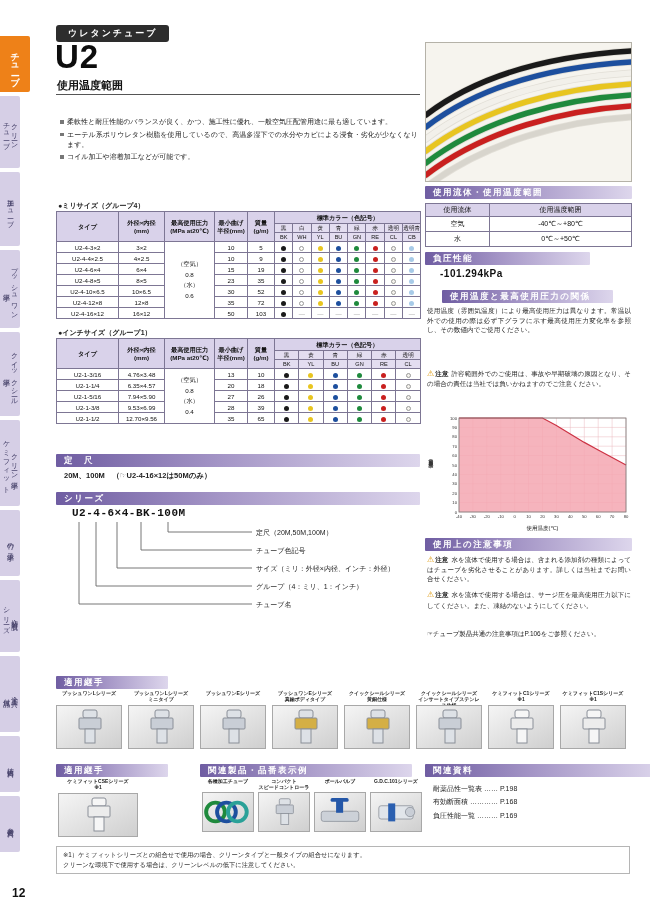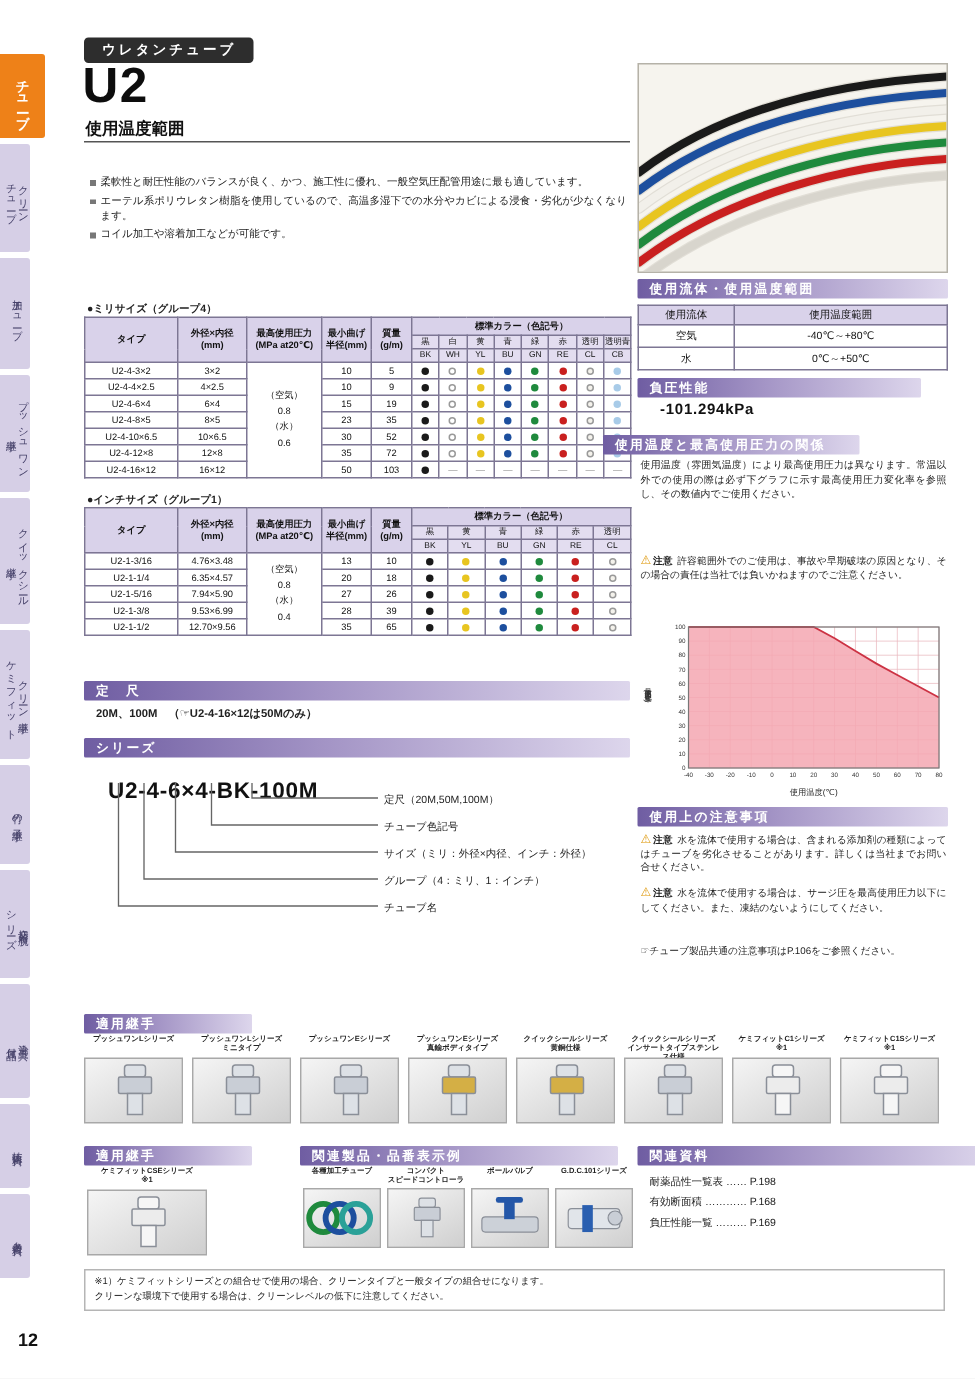--- a/index.html
+++ b/index.html
@@ -21,22 +21,22 @@
 .photo{position:absolute;left:425px;top:42px;width:207px;height:140px;background:#f6f4ee;border:1px solid #b5b2a8;overflow:hidden}
 
 
 .bar{position:absolute;height:13px;background:linear-gradient(90deg,#6f5da2,#a495c6 45%,#ddd6ec);
   color:#fff;font-weight:bold;font-size:8.5px;line-height:13px;padding-left:8px;letter-spacing:1.5px;border-radius:1px}
 .b-features{left:56px;top:100px;width:364px}
 .b-partnum{left:56px;top:186px;width:364px}
 .b-length{left:56px;top:454px;width:364px}
 .b-example{left:56px;top:492px;width:364px}
 .b-fluid{left:425px;top:186px;width:207px}
-.b-vacuum{left:425px;top:252px;width:189px}
-.b-temp{left:402px;top:290px;width:171px}
+.b-vacuum{left:425px;top:252px;width:165px}
+.b-temp{left:442px;top:290px;width:171px}
 .b-notes{left:425px;top:538px;width:207px}
 .b-fit1{left:56px;top:676px;width:112px}
 .b-fit2{left:56px;top:764px;width:112px}
 .b-relprod{left:200px;top:764px;width:212px}
 .b-reldocs{left:425px;top:764px;width:237px}
 
 
 #features{position:absolute;left:60px;top:117px;width:358px;list-style:none}
 #features li{font-size:7px;line-height:1.4;margin-bottom:3px;color:#222;position:relative;padding-left:7px;text-align:justify}
 #features li::before{content:"";position:absolute;left:0;top:3px;width:3.5px;height:3.5px;background:#777}
@@ -51,22 +51,22 @@
 .tbl th{background:#d9d2ea;font-weight:bold;padding:2px 1px}
 .tbl th.cn{background:#e3ddf0;font-size:5.6px;padding:0;height:9px;font-weight:normal}
 .tbl td{height:11px}
 .tbl td.press{line-height:1.7}
 .tbl td.na{color:#999}
 .dot{display:inline-block;width:5px;height:5px;border-radius:50%;vertical-align:middle}
 
 
 .lengthval{position:absolute;left:64px;top:471px;font-size:7.5px;font-weight:bold;color:#222}
 #exdiagram{position:absolute;left:72px;top:507px;width:348px;height:128px}
-.expn{position:absolute;left:0;top:12px;font-size:15px;font-weight:bold;letter-spacing:.5px;
-  font-family:Liberation Sans, sans-serif;color:#111}
+.expn{position:absolute;left:0;top:0;font-size:11px;font-weight:bold;letter-spacing:.5px;
+  font-family:Liberation Mono, monospace;color:#111}
 .exlines{position:absolute;left:0;top:0}
 .exlabel{position:absolute;left:184px;font-size:7px;color:#222;white-space:nowrap}
 
 
 #fluidtable{position:absolute;left:425px;top:203px}
 .ftbl{border-collapse:collapse;table-layout:fixed;width:207px;font-size:7px;color:#111}
 .ftbl th{background:#d9d2ea;font-weight:normal;border:0.5px solid #7d7694;height:13px}
 .ftbl td{border:0.5px solid #7d7694;text-align:center;height:15px}
 .vacuumval{position:absolute;left:440px;top:268px;font-size:10px;font-weight:bold;letter-spacing:.5px;color:#111}
 .tempbody{position:absolute;left:427px;top:306px;width:204px;font-size:6.6px;line-height:1.45;color:#222;text-align:justify}

